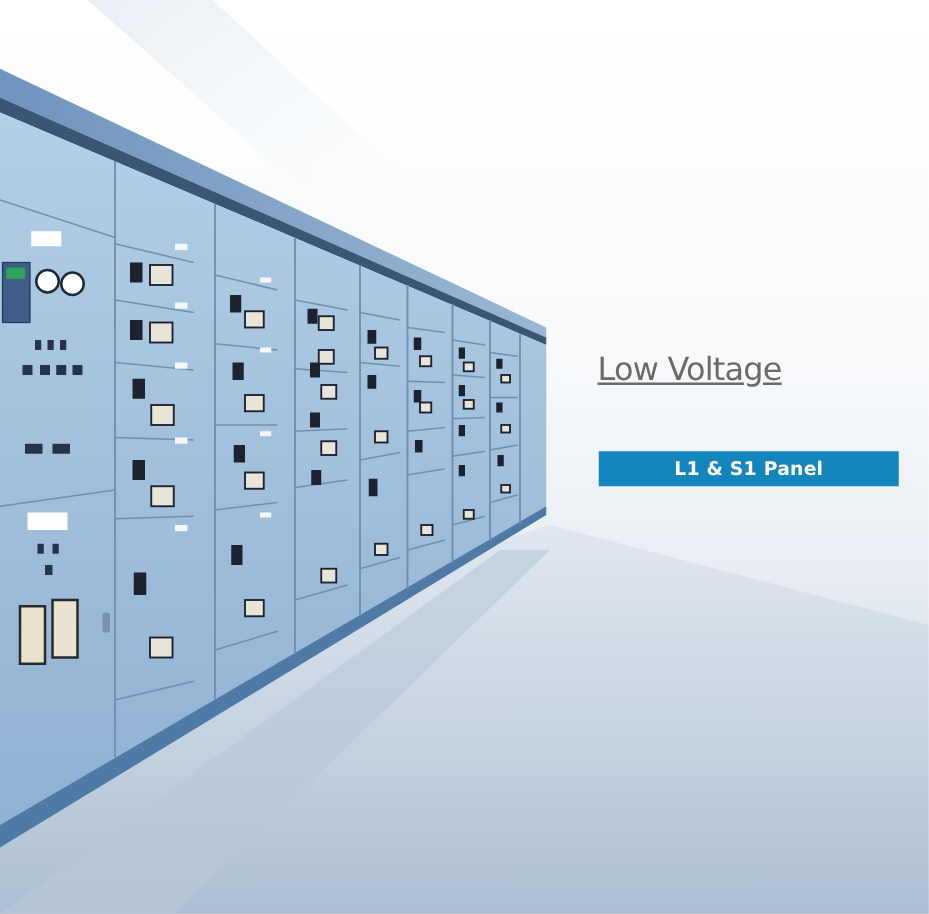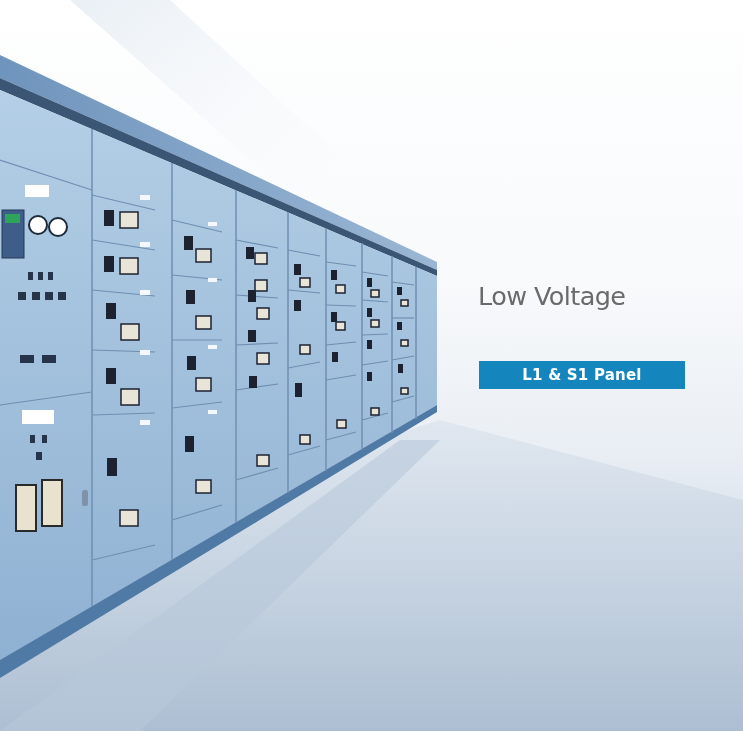--- a/index.html
+++ b/index.html
@@ -2,22 +2,22 @@
 <html><head>
 <meta charset="utf-8">
 <style>
   html,body{margin:0;padding:0;}
   body{width:743px;height:731px;overflow:hidden;position:relative;
     font-family:"DejaVu Sans","Liberation Sans",sans-serif;
     background:linear-gradient(180deg,#ffffff 0%,#f7f9fb 40%,#e9eef4 62%,#c9d6e3 85%,#b3c4d6 100%);}
   .bg-beam{position:absolute;left:0;top:0;width:743px;height:731px;pointer-events:none;}
   .scene{position:absolute;left:0;top:0;width:743px;height:731px;}
   .title-block{position:absolute;left:478px;top:278px;width:262px;}
-  .title-line{display:block;color:#6a6a6a;font-size:25.5px;line-height:36px;letter-spacing:-0.6px;white-space:nowrap;font-family:"DejaVu Sans",sans-serif;}
-  .badge{position:absolute;left:479px;top:361px;width:206px;height:28px;background:#1586bd;color:#ffffff;
+  .title-line{display:block;color:#6a6a6a;font-size:25.5px;line-height:36px;letter-spacing:-0.6px;white-space:nowrap;font-family:"DejaVu Sans",sans-serif;text-decoration:underline;}
+  .badge{position:absolute;left:479px;top:361px;width:240px;height:28px;background:#1586bd;color:#ffffff;
     font-size:15px;font-weight:bold;line-height:28px;text-align:center;letter-spacing:0.2px;}
 </style>
 </head>
 <body>
 
 <svg class="bg-beam" viewBox="0 0 743 731" xmlns="http://www.w3.org/2000/svg">
   <defs>
     <linearGradient id="beam1" x1="0" y1="0" x2="1" y2="1">
       <stop offset="0" stop-color="#e6edf4" stop-opacity="0.9"></stop>
       <stop offset="1" stop-color="#ffffff" stop-opacity="0"></stop>

